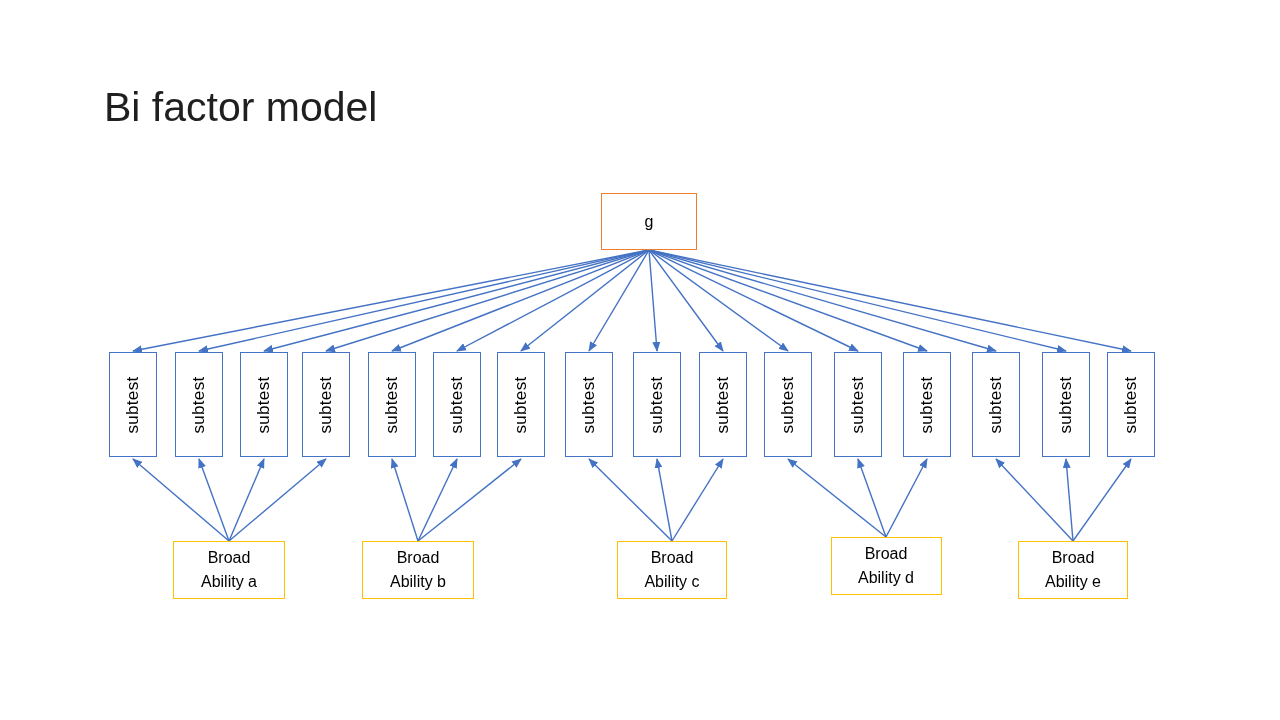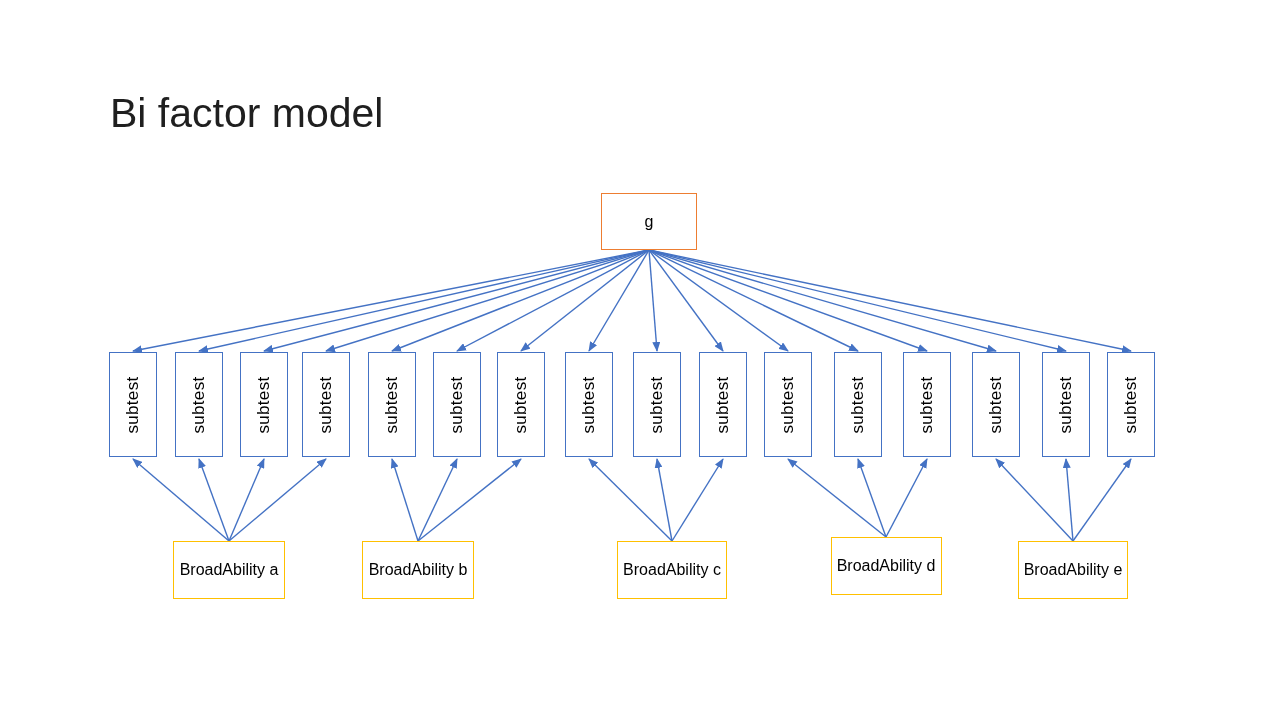--- a/index.html
+++ b/index.html
@@ -12,36 +12,36 @@
     --arrow:#4472C4;
   }
   html,body{margin:0;padding:0;}
   body{
     width:1280px;height:720px;background:var(--bg);
     font-family:"Liberation Sans",sans-serif;
     overflow:hidden;
   }
   .slide{position:relative;width:1280px;height:720px;background:var(--bg);}
   .title{
-    position:absolute;left:98px;top:78px;margin:12px;
+    position:absolute;left:98px;top:78px;margin:6px;
     font-size:41px;font-weight:300;color:var(--title);
     font-family:"Liberation Sans",sans-serif;
   }
   #edge-layer{position:absolute;left:0;top:0;pointer-events:none;}
   .node{
     position:absolute;background:#fff;box-sizing:border-box;
     display:flex;align-items:center;justify-content:center;
     color:var(--text);
   }
   .g-node{border:1.5px solid var(--g-border);font-size:16px;}
   .subtest-node{border:1.5px solid var(--sub-border);font-size:17px;}
   .subtest-node span{transform:rotate(-90deg);white-space:nowrap;letter-spacing:0.3px;}
   .ability-node{
     border:1.5px solid var(--ab-border);
-    font-size:16px;line-height:24px;text-align:center;
+    flex-direction:column;font-size:16px;line-height:24px;text-align:center;
   }
 </style>
 </head>
 <body>
 
 <div class="slide">
   <h1 class="title">Bi factor model</h1>
 
   <svg id="edge-layer" width="1280" height="720" viewBox="0 0 1280 720" xmlns="http://www.w3.org/2000/svg">
     <defs>

